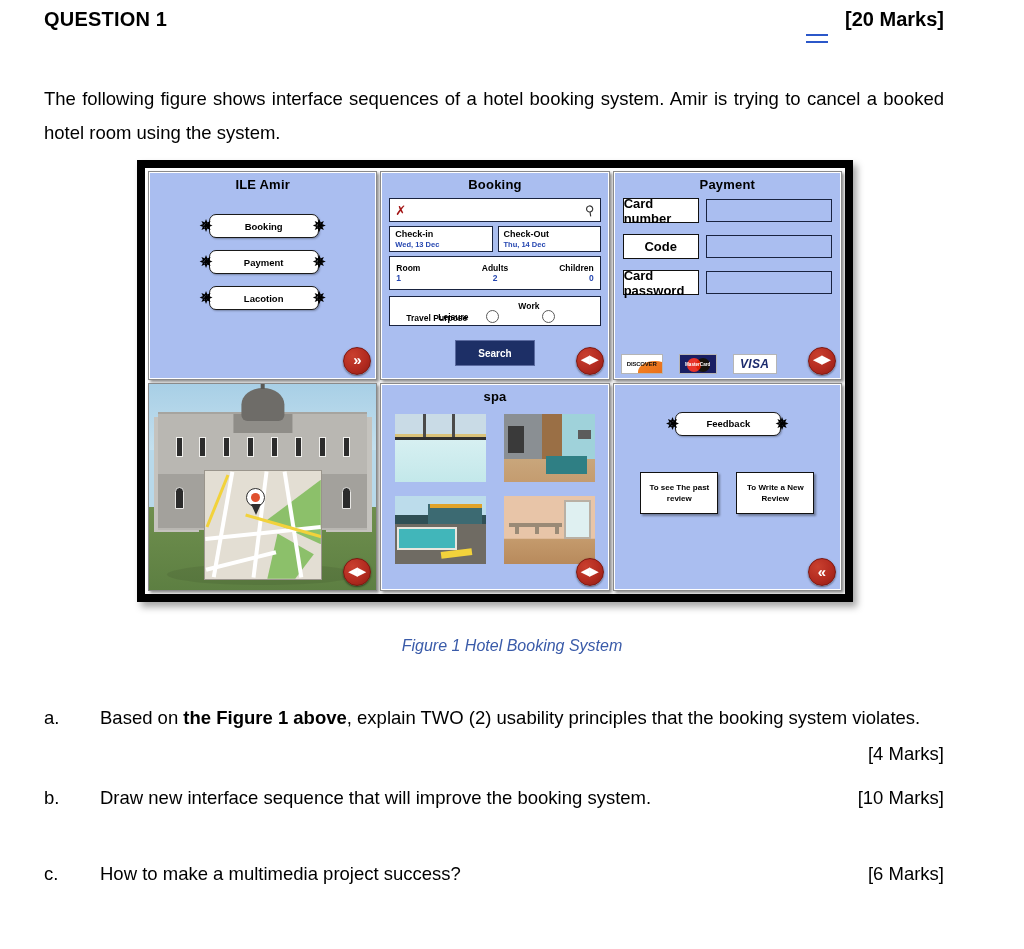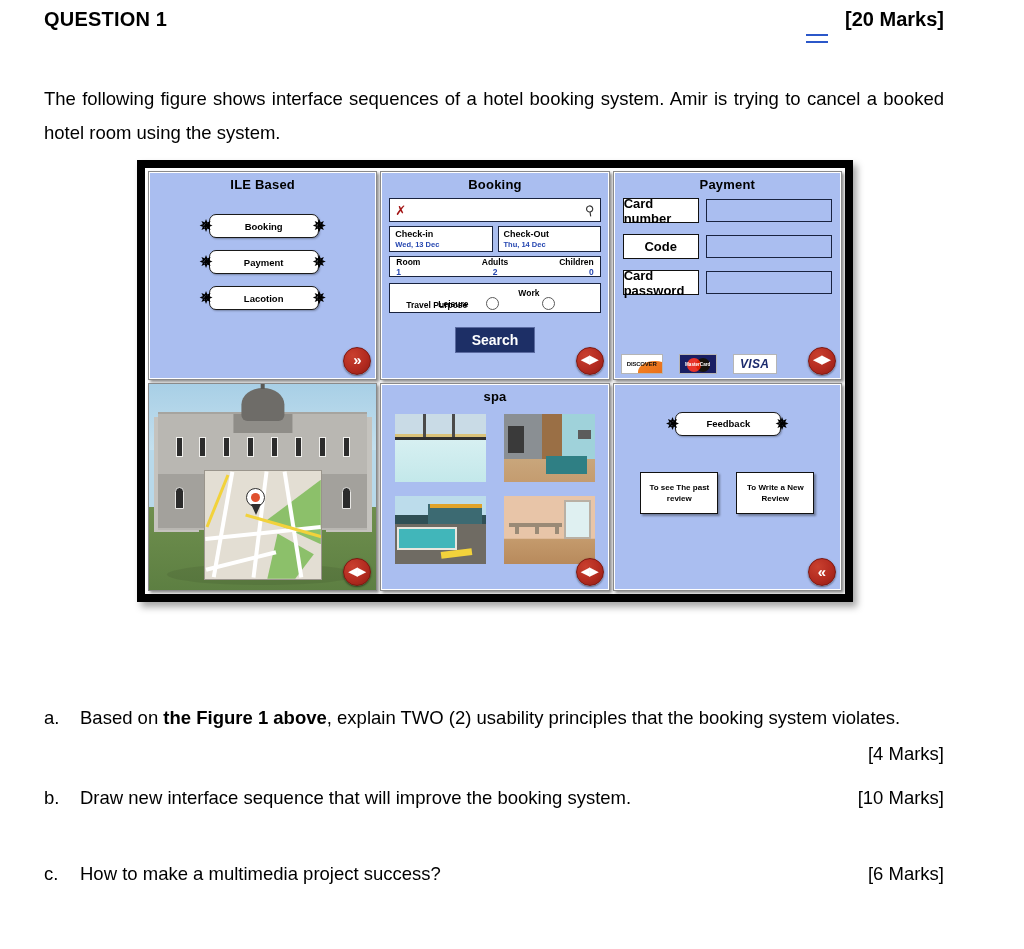--- a/index.html
+++ b/index.html
@@ -58,32 +58,32 @@
   
   .bk{position:absolute;left:8px;right:8px;top:26px;}
   .fld{background:#fff;border:1.8px solid #19233f;box-sizing:border-box;margin-bottom:4px;}
   .searchrow{height:24px;display:flex;align-items:center;justify-content:space-between;padding:0 5px;}
   .xmark{color:#a31515;font-size:13px;font-weight:bold;font-family:"DejaVu Sans",sans-serif;}
   .magn{font-size:13px;color:#333;transform:rotate(-8deg);}
   .dates{display:flex;gap:5px;}
   .dates .fld{flex:1;height:26px;padding:2px 5px;}
   .dlab{font-size:9px;font-weight:bold;line-height:11px;}
   .dval{font-size:7.5px;color:#2546b0;font-weight:bold;line-height:10px;}
-  .guests{height:21px;display:flex;align-items:center;padding:1px 6px;}
+  .guests{height:34px;display:flex;align-items:center;padding:1px 6px;}
   .gcell{flex:1;text-align:center;}
   .gcell.l{text-align:left;}
   .gcell.r{text-align:right;}
   .glab{font-size:8.5px;font-weight:bold;line-height:10px;}
   .gval{font-size:8.5px;color:#2546b0;font-weight:bold;line-height:10px;}
   .purpose{height:30px;margin-top:6px;position:relative;}
   .pp{position:absolute;font-size:8.5px;font-weight:bold;}
   .radio{position:absolute;width:11px;height:11px;border-radius:50%;border:1.3px solid #5a5a5a;background:#fff;}
   .searchbtn{position:absolute;left:50%;transform:translateX(-50%);bottom:-36px;
     width:78px;height:24px;background:#1d2f66;border:1px solid #5a6aa0;color:#fff;
-    font-size:14px;font-weight:bold;display:flex;align-items:center;justify-content:center;}
+    font-size:10px;font-weight:bold;display:flex;align-items:center;justify-content:center;}
 
   
   .pay{position:absolute;left:9px;right:9px;top:26px;}
   .payrow{display:flex;align-items:center;gap:7px;margin-bottom:11px;}
   .paylab{width:74px;height:23px;background:#fff;border:1.8px solid #111;
     display:flex;align-items:center;justify-content:center;font-size:13px;font-weight:bold;}
   .payinp{flex:1;height:21px;background:#aabef0;border:1.8px solid #19233f;}
   .cards{position:absolute;left:7px;bottom:5px;display:flex;gap:16px;align-items:flex-end;}
   .card{height:20px;border:1px solid #b5b5b5;background:#fff;display:flex;align-items:center;
     justify-content:center;font-weight:bold;box-sizing:border-box;}
@@ -154,21 +154,21 @@
     font-size:8px;font-weight:bold;line-height:11px;box-shadow:1.5px 1.5px 2px rgba(0,0,0,.35);}
 
   
   .caption{position:absolute;left:0;right:0;top:637px;text-align:center;
     color:#3a5ba9;font-size:16px;font-style:italic;}
 
   
   .qlist{position:absolute;left:44px;top:700px;width:900px;}
   .qitem{position:relative;margin-bottom:26px;font-size:18.5px;line-height:36px;}
   .qlbl{position:absolute;left:0;top:0;width:26px;}
-  .qbody{margin-left:36px;position:relative;}
+  .qbody{margin-left:56px;position:relative;}
   .qmk{position:absolute;right:0;}
   .q-a .qmk{top:36px;}
 </style>
 </head>
 <body>
 
 <div class="page">
 
   <div class="hdr">
     <div class="q">QUESTION 1</div>
@@ -176,21 +176,21 @@
     <div class="marks">[20 Marks]</div>
   </div>
 
   <div class="intro">The following figure shows interface sequences of a hotel booking system. Amir is trying to cancel a booked hotel room using the system.</div>
 
   <div class="figframe">
     <div class="figinner">
       <div class="grid">
 
         <div class="panel">
-          <div class="ptitle">ILE Based</div>
+          <div class="ptitle">ILE Amir</div>
           <div class="menulist">
             <div class="menuitem">
               <div class="burst l">✵</div>
               <div class="menubtn">
                   <span>Booking</span>
                 </div>
               <div class="burst r">✵</div>
             </div>
             <div class="menuitem">
               <div class="burst l">✵</div>
@@ -389,20 +389,21 @@
           </div>
           <div class="navbtn">
               <span>«</span>
             </div>
         </div>
 
       </div>
     </div>
   </div>
 
+  <div class="caption">Figure 1 Hotel Booking System</div>
 
   <div class="qlist">
 
     <div class="qitem q-a">
       <div class="qlbl">a.</div>
       <div class="qbody">
         <span>Based on </span><b>the Figure 1 above</b><span>, explain TWO (2) usability principles that the booking system violates.</span>
         <span class="qmk">[4 Marks]</span>
       </div>
     </div>

